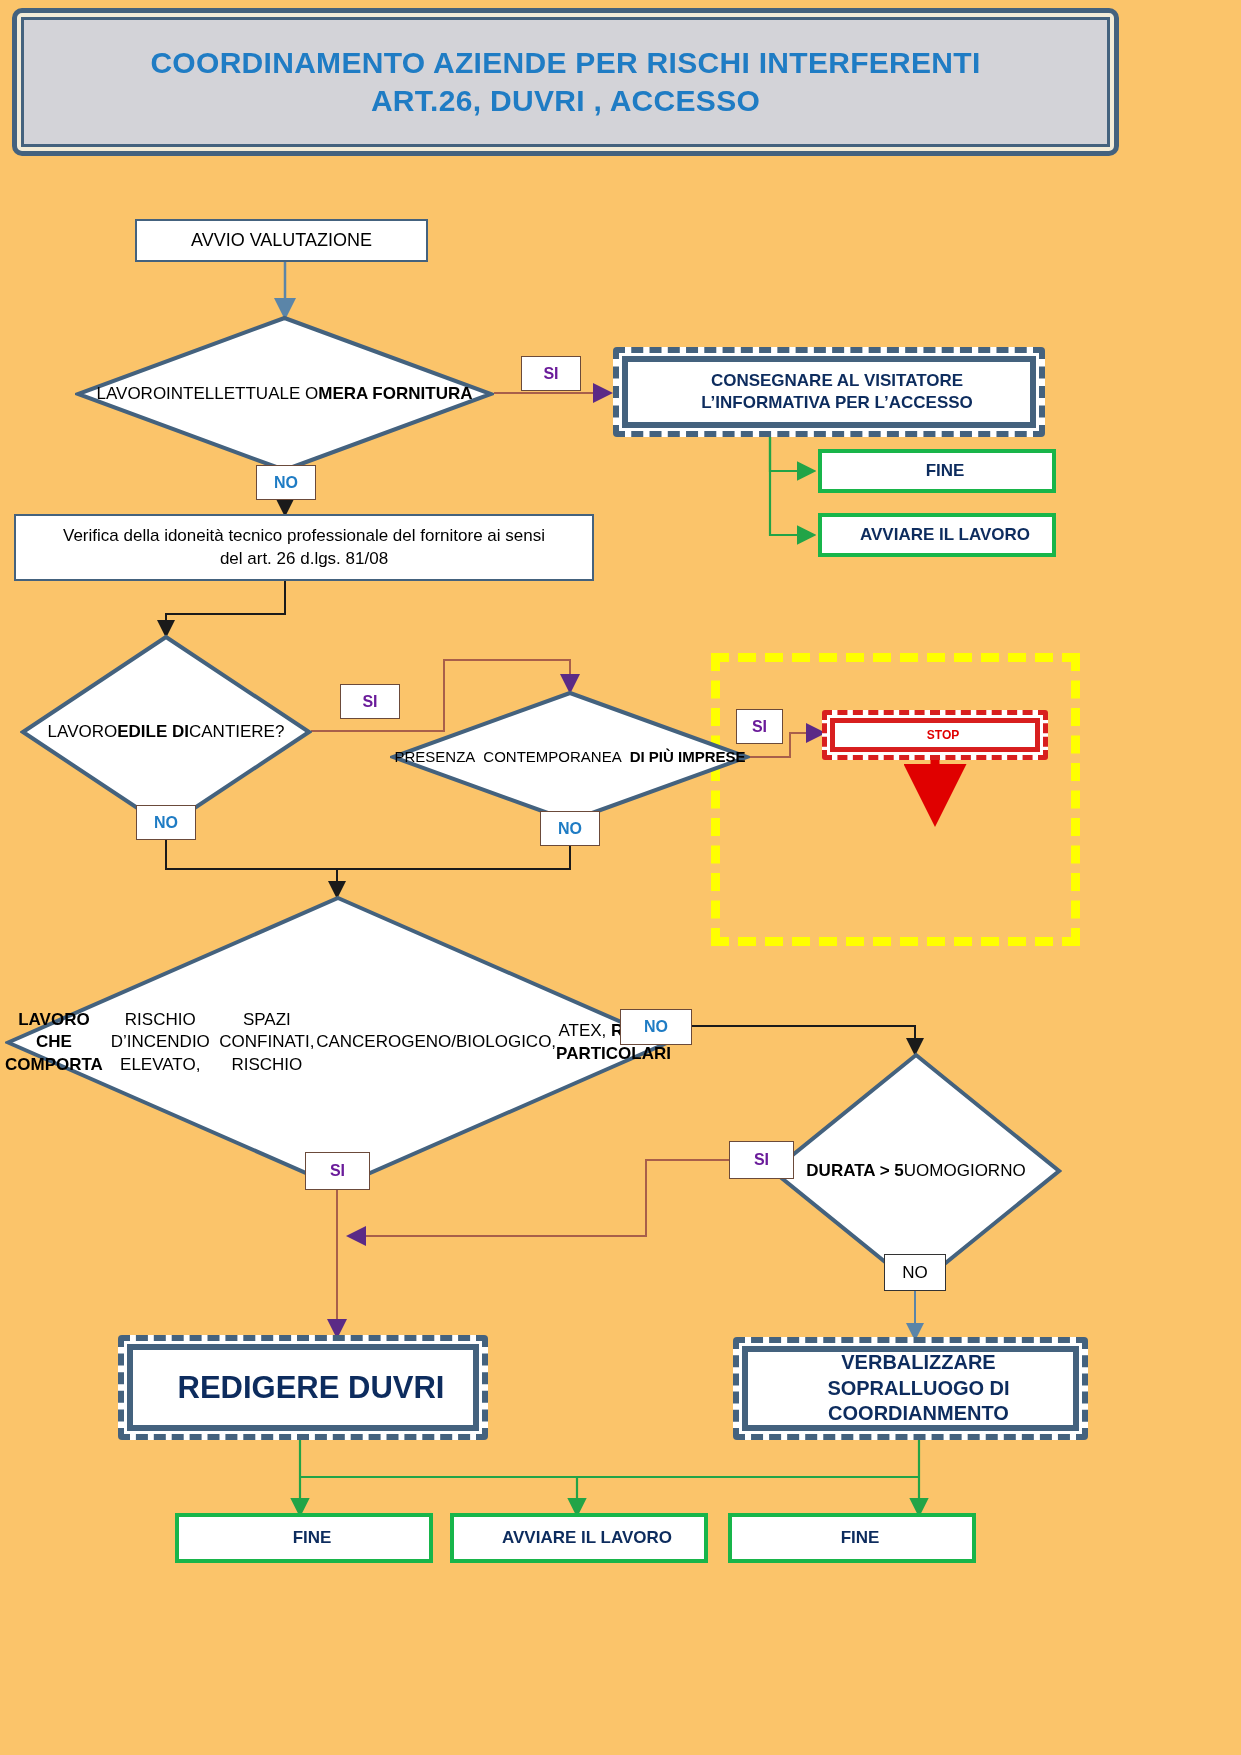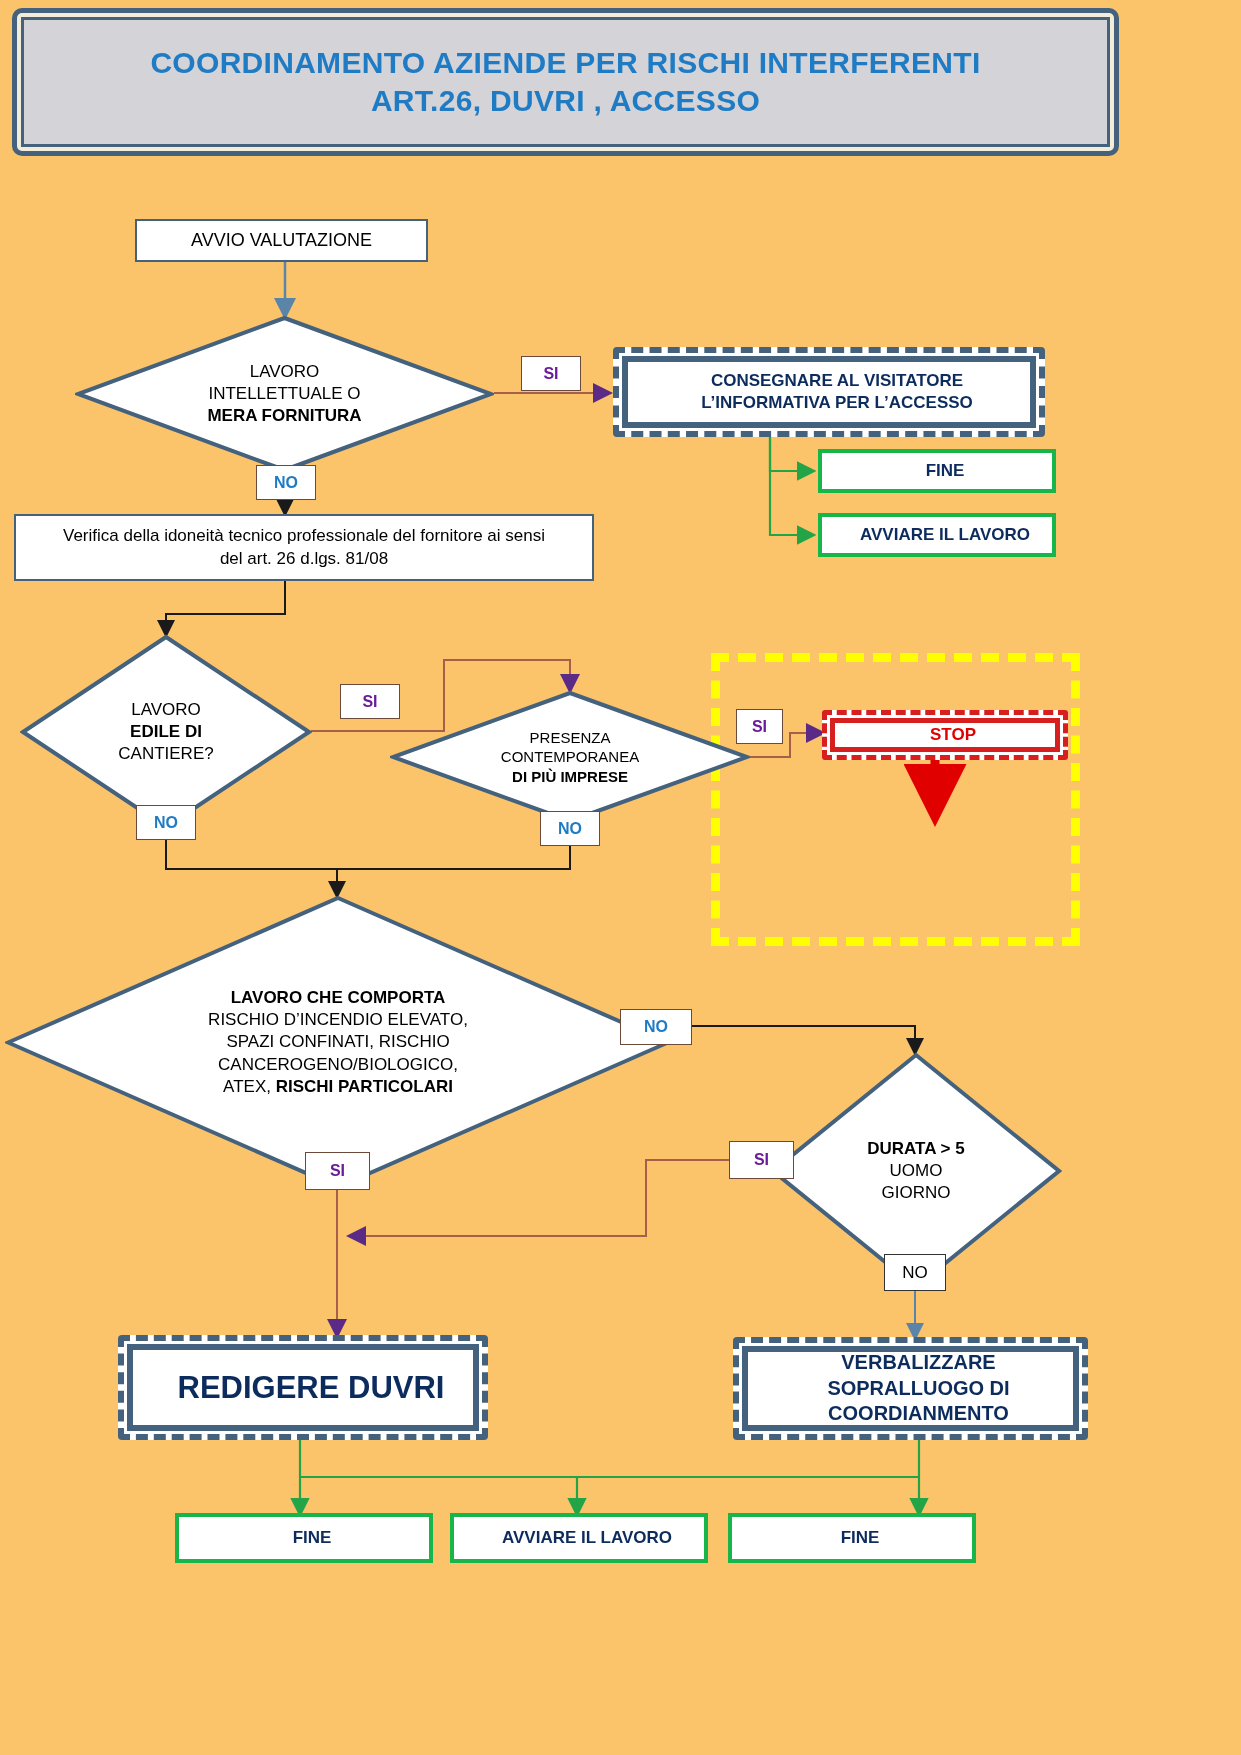--- a/index.html
+++ b/index.html
@@ -66,21 +66,21 @@
   
   .yellow-region{
     position:absolute;border:9px dashed #ffff00;background:transparent;box-sizing:border-box;
   }
 
   
   .dia-wrap{position:absolute;}
   .dia-wrap svg{position:absolute;left:0;top:0;}
   .dia-text{
     position:absolute;left:0;top:0;width:100%;height:100%;
-    display:flex;flex-direction:column;align-items:center;justify-content:center;
+    display:flex;flex-direction:row;align-items:center;justify-content:center;
     text-align:center;font-size:17px;color:#000;line-height:1.3;pointer-events:none;
   }
 
   
   .tag{
     position:absolute;background:#ffffff;border:1px solid #6b4a3a;
     font-size:16px;font-weight:bold;display:flex;align-items:center;justify-content:center;
     box-sizing:border-box;
   }
   .tag.si{color:#6a1b9a;}
@@ -213,34 +213,34 @@
     <span>SI</span>
   </div>
   <div class="tag no" style="left:136px;top:805px;width:60px;height:35px;">
     <span>NO</span>
   </div>
 
   <div class="dia-wrap" style="left:390px;top:690px;width:360px;height:134px;">
     <svg width="360" height="134" viewBox="0 0 360 134">
       <polygon points="180,3 357,67 180,131 3,67" fill="#ffffff" stroke="#44627e" stroke-width="4"></polygon>
     </svg>
-    <div class="dia-text" style="font-size:15px;">
+    <div class="dia-text" style="font-size:15px;gap:8px;">
       <div>PRESENZA</div>
       <div>CONTEMPORANEA</div>
       <div><b>DI PIÙ IMPRESE</b></div>
     </div>
   </div>
   <div class="tag si" style="left:736px;top:709px;width:47px;height:35px;">
     <span>SI</span>
   </div>
   <div class="tag no" style="left:540px;top:811px;width:60px;height:35px;">
     <span>NO</span>
   </div>
 
-  <div class="node dash-red" style="left:822px;top:710px;width:246px;height:50px;font-size:17px;">
+  <div class="node dash-red" style="left:822px;top:710px;width:226px;height:50px;font-size:12px;">
     <span>STOP</span>
   </div>
 
 
   <div class="dia-wrap" style="left:5px;top:895px;width:666px;height:295px;">
     <svg width="666" height="295" viewBox="0 0 666 295">
       <polygon points="333,3 663,147.5 333,292 3,147.5" fill="#ffffff" stroke="#44627e" stroke-width="4"></polygon>
     </svg>
     <div class="dia-text" style="font-size:17px;">
       <div style="font-weight:bold">LAVORO CHE COMPORTA</div>

